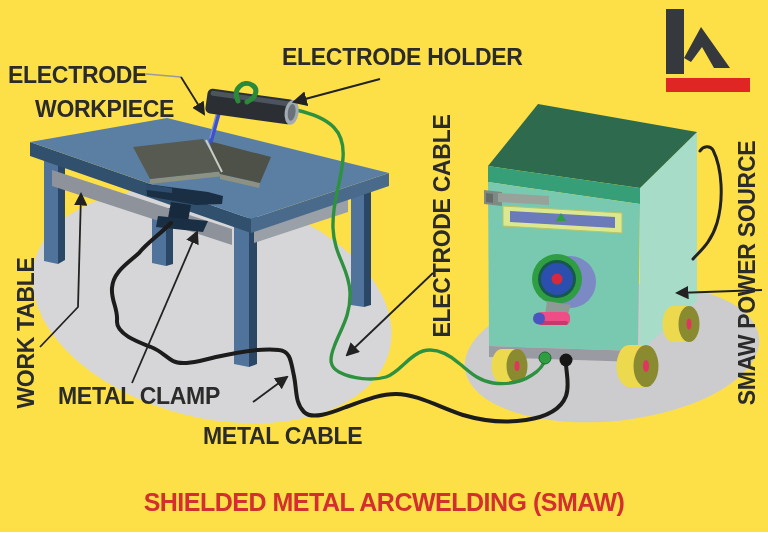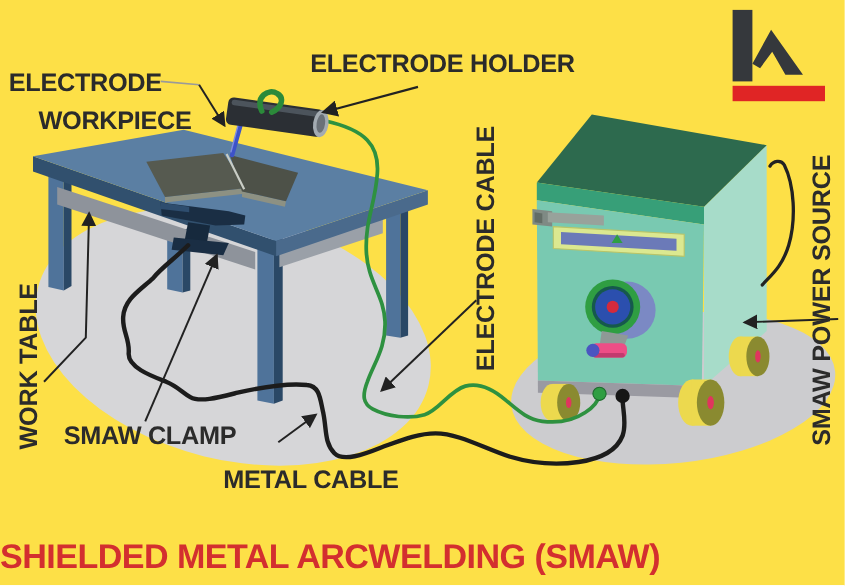--- a/index.html
+++ b/index.html
@@ -2,22 +2,22 @@
 <html><head>
 <meta charset="utf-8">
 <style>
   html,body{margin:0;padding:0;background:#fff;}
   .stage{position:relative;width:768px;height:532px;background:#fde047;overflow:hidden;
          font-family:"Liberation Sans",sans-serif;}
   .stage svg{position:absolute;left:0;top:0;}
   .lbl{position:absolute;font-size:23px;font-weight:600;color:#2b2b2b;
        letter-spacing:-0.3px;white-space:nowrap;line-height:1;}
   .vert{transform:translate(-50%,-50%) rotate(-90deg);transform-origin:center center;}
-  .title{position:absolute;left:0;right:0;top:488px;text-align:left;
-         font-size:31px;font-weight:700;letter-spacing:-0.5px;color:#d32f2f;white-space:nowrap;}
+  .title{position:absolute;left:0;right:0;top:488px;text-align:center;
+         font-size:25px;font-weight:700;letter-spacing:-0.5px;color:#d32f2f;white-space:nowrap;}
 </style>
 </head>
 <body>
 
 <div class="stage">
 
   <svg width="768" height="533" viewBox="0 0 768 533">
     <defs>
       <marker id="ah" viewBox="0 0 10 10" refX="8.5" refY="5" markerWidth="7.5" markerHeight="7.5" orient="auto">
         <path d="M0,0 L10,5 L0,10 z" fill="#222222"></path>
@@ -164,17 +164,17 @@
       <rect x="666" y="78" width="84" height="14" fill="#e02525"></rect>
     </g>
   </svg>
 
   <div class="lbl" style="left:8px;top:64px;">ELECTRODE</div>
   <div class="lbl" style="left:7px;top:98px;margin-left:28px;">WORKPIECE</div>
   <div class="lbl" style="left:282px;top:46px;">ELECTRODE HOLDER</div>
   <div class="lbl vert" style="left:442px;top:226px;">ELECTRODE CABLE</div>
   <div class="lbl vert" style="left:747px;top:273px;">SMAW POWER SOURCE</div>
   <div class="lbl vert" style="left:26px;top:333px;">WORK TABLE</div>
-  <div class="lbl" style="left:58px;top:385px;">SMAW CLAMP</div>
+  <div class="lbl" style="left:58px;top:385px;">METAL CLAMP</div>
   <div class="lbl" style="left:203px;top:425px;">METAL CABLE</div>
 
   <div class="title" style="color: rgb(211, 47, 47);">SHIELDED METAL ARCWELDING (SMAW)</div>
 </div>
 
 </body></html>

